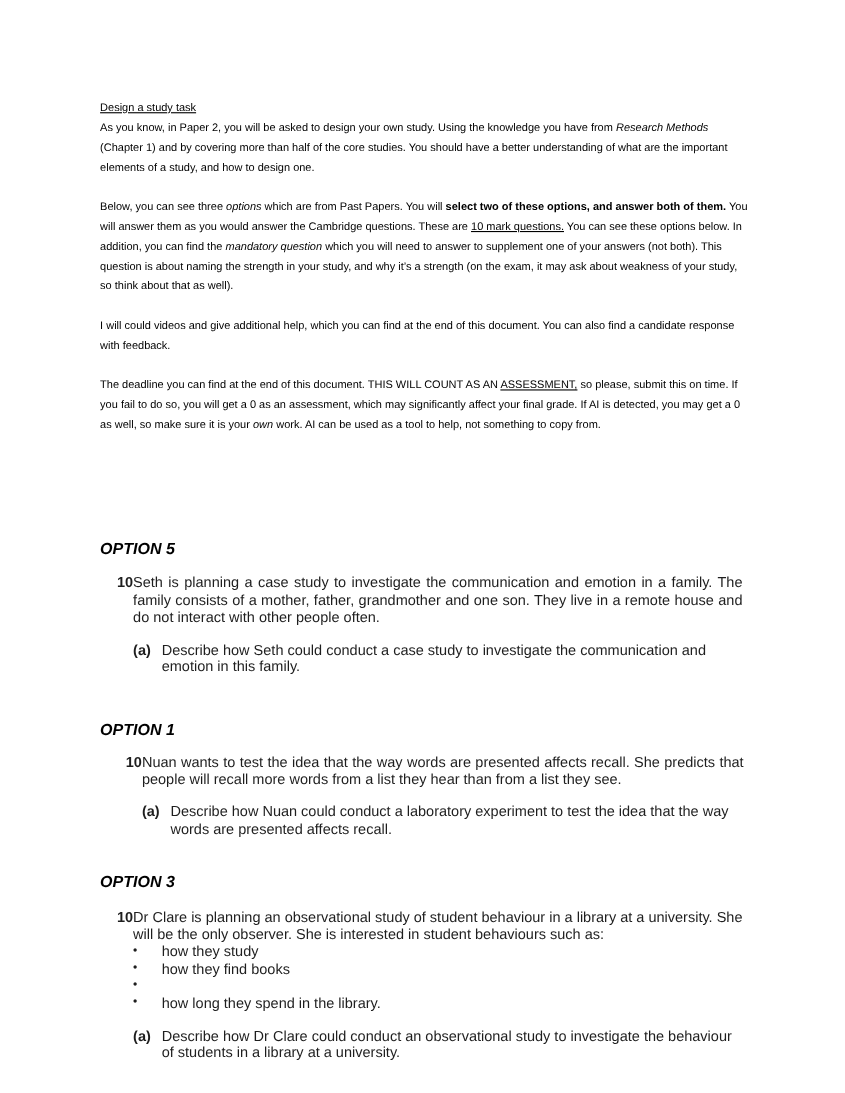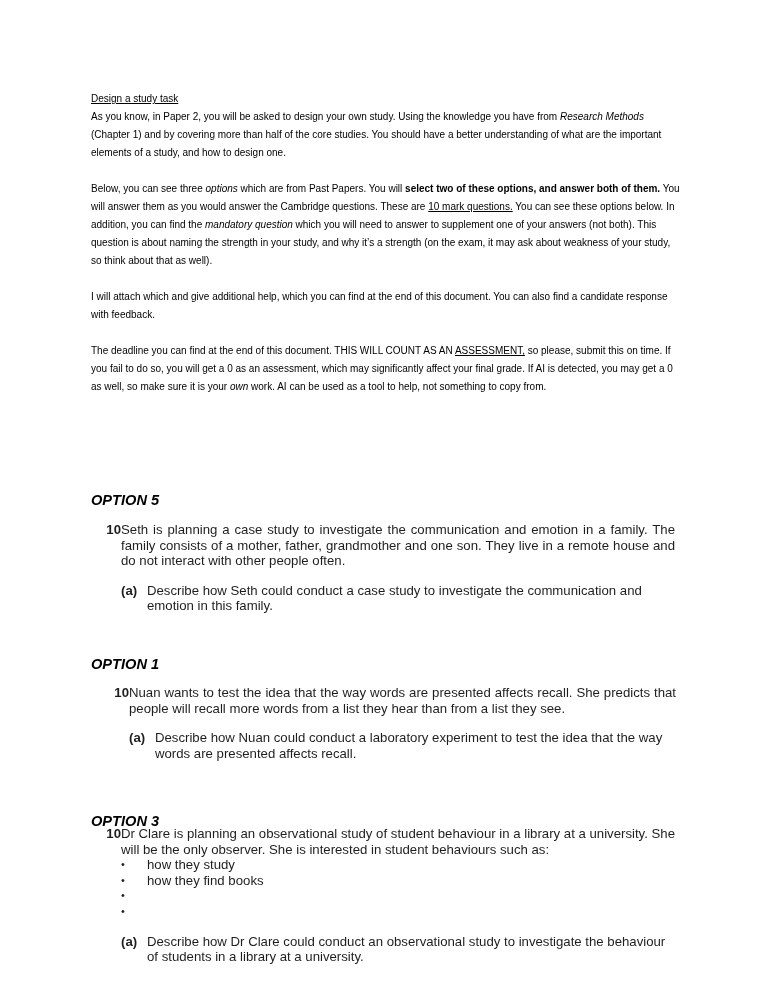--- a/index.html
+++ b/index.html
@@ -87,21 +87,21 @@
   </style>
 </head>
 <body>
 
 <div class="page">
   <div class="title">Design a study task</div>
   <p><span>As you know, in Paper 2, you will be asked to design your own study. Using the knowledge you have from </span><span class="i">Research Methods</span><span> (Chapter 1) and by covering more than half of the core studies. You should have a better understanding of what are the important elements of a study, and how to design one.</span></p>
 
   <p><span>Below, you can see three </span><span class="i">options</span><span> which are from Past Papers. You will </span><span class="b">select two of these options, and answer both of them.</span><span> You will answer them as you would answer the Cambridge questions. These are </span><span class="u">10 mark questions.</span><span> You can see these options below. In addition, you can find the </span><span class="i">mandatory question</span><span> which you will need to answer to supplement one of your answers (not both). This question is about naming the strength in your study, and why it’s a strength (on the exam, it may ask about weakness of your study, so think about that as well).</span></p>
 
-  <p>I will attach which and give additional help, which you can find at the end of this document. You can also find a candidate response with feedback.</p>
+  <p>I will could videos and give additional help, which you can find at the end of this document. You can also find a candidate response with feedback.</p>
 
   <p><span>The deadline you can find at the end of this document. THIS WILL COUNT AS AN </span><span class="u">ASSESSMENT,</span><span> so please, submit this on time. If you fail to do so, you will get a 0 as an assessment, which may significantly affect your final grade. If AI is detected, you may get a 0 as well, so make sure it is your </span><span class="i">own</span><span> work. AI can be used as a tool to help, not something to copy from.</span></p>
 </div>
 
 <div class="option-heading" style="top:491px;">OPTION 5</div>
 <div class="exam" style="left:95px; top:522px; width:580px;">
   <div class="qrow">
     <div class="qnum">10</div>
     <div class="qtext">Seth is planning a case study to investigate the communication and emotion in a family. The family consists of a mother, father, grandmother and one son. They live in a remote house and do not interact with other people often.</div>
   </div>
@@ -116,39 +116,40 @@
   <div class="qrow">
     <div class="qnum">10</div>
     <div class="qtext">Nuan wants to test the idea that the way words are presented affects recall. She predicts that people will recall more words from a list they hear than from a list they see.</div>
   </div>
   <div class="subrow">
     <div class="sublabel">(a)</div>
     <div class="subtext">Describe how Nuan could conduct a laboratory experiment to test the idea that the way words are presented affects recall.</div>
   </div>
 </div>
 
-<div class="option-heading" style="top:812px;">OPTION 3</div>
+<div class="option-heading" style="top:793px;">OPTION 3</div>
 <div class="exam" style="left:95px; top:826px; width:580px;">
   <div class="qrow">
     <div class="qnum">10</div>
     <div class="qtext">Dr Clare is planning an observational study of student behaviour in a library at a university. She will be the only observer. She is interested in student behaviours such as:</div>
   </div>
   <ul>
     <li>
         <span class="bullet">•</span>
         <span>how they study</span>
       </li>
     <li>
         <span class="bullet">•</span>
         <span>how they find books</span>
       </li>
     <li>
         <span class="bullet">•</span>
       </li>
     <li>
         <span class="bullet">•</span>
+        <span>how long they spend in the library.</span>
       </li>
   </ul>
   <div class="subrow">
     <div class="sublabel">(a)</div>
     <div class="subtext">Describe how Dr Clare could conduct an observational study to investigate the behaviour of students in a library at a university.</div>
   </div>
 </div>
 
 </body></html>

